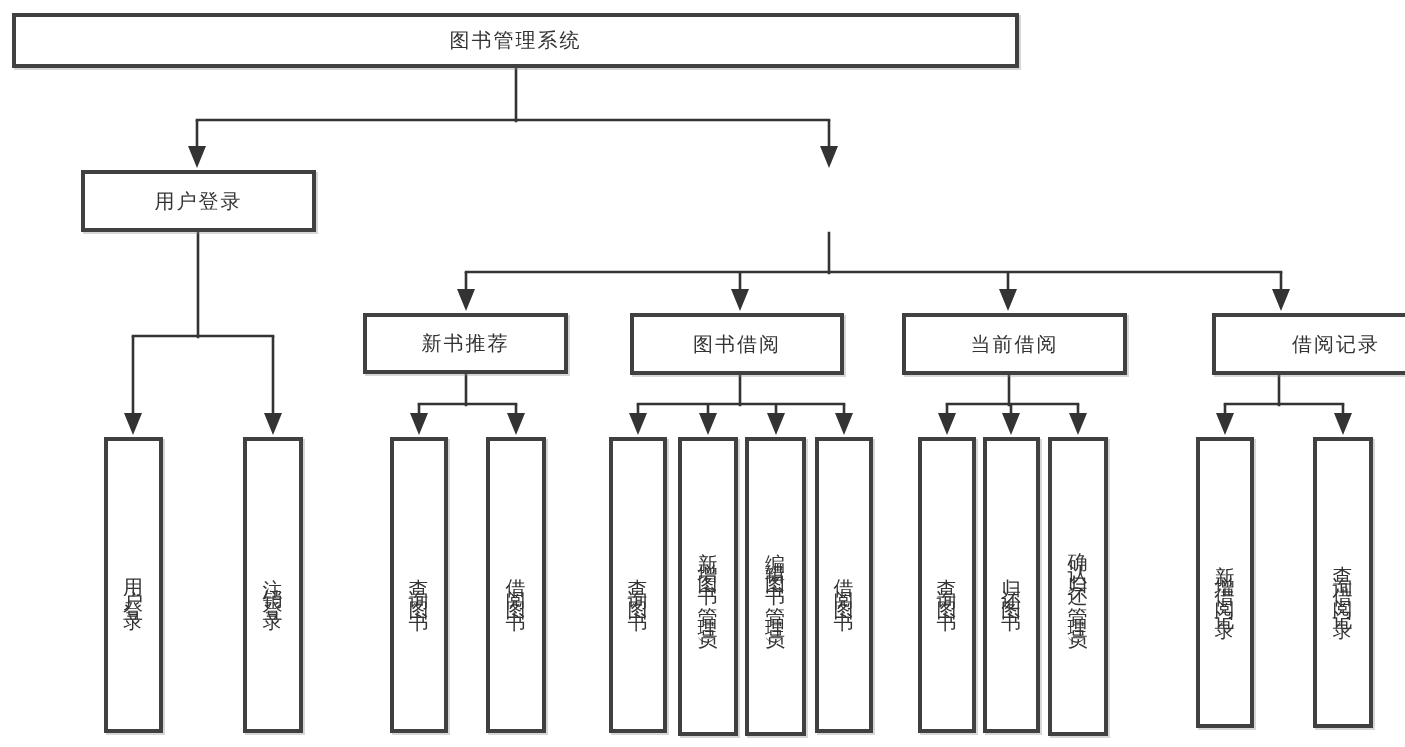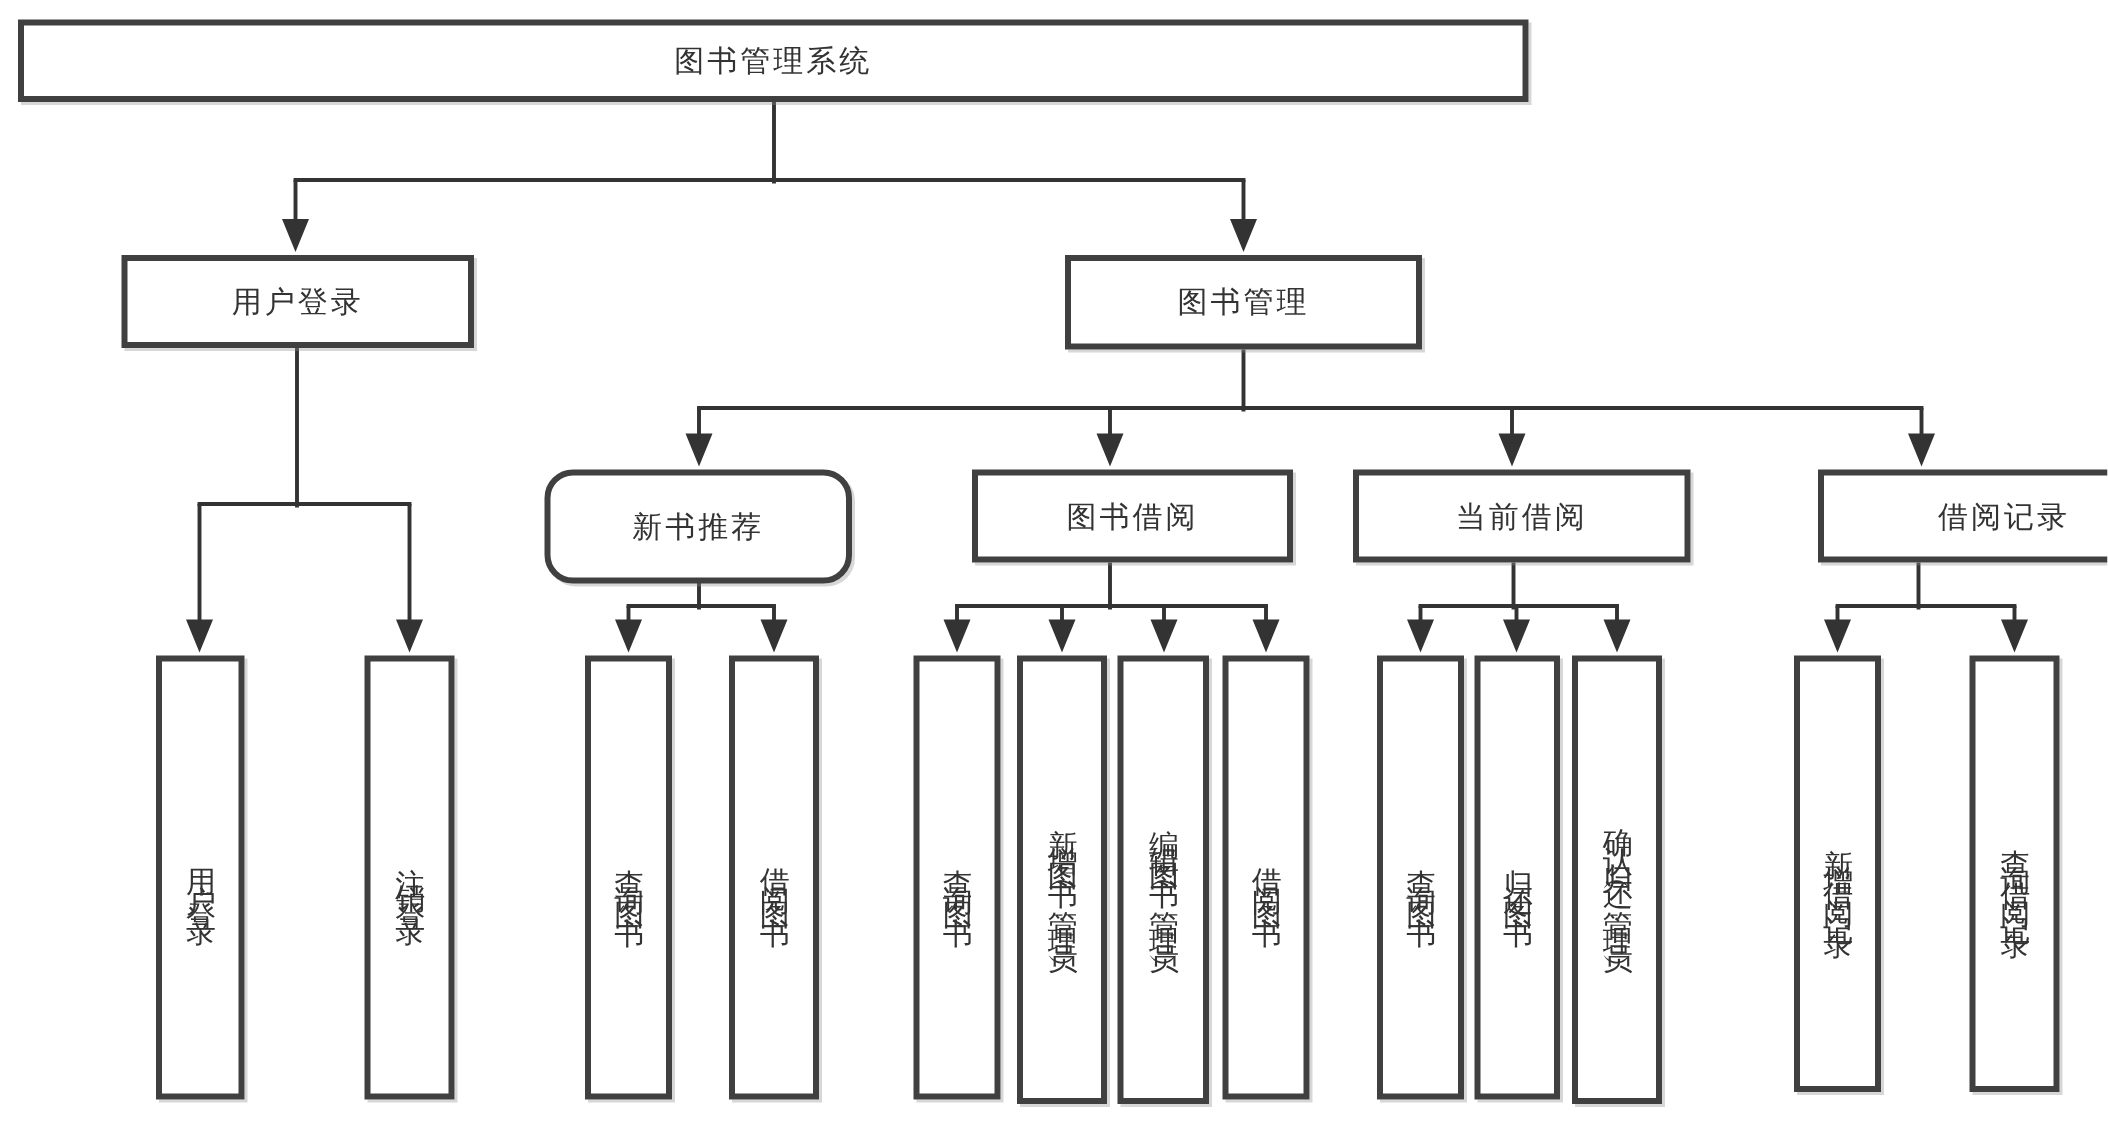--- a/index.html
+++ b/index.html
@@ -54,24 +54,23 @@
     <path d="M516 68V121 M197 120H829 M198 232V337 M133 336H273 M829 233V273 M466 272H1281 M466 375V405 M419 404H516 M740 375V405 M638 404H844 M1009 375V405 M947 404H1078 M1279 375V405 M1225 404H1343" fill="none" stroke="#333" stroke-width="2.6" stroke-linecap="square"></path>
 
     <path d="M197 120V150 M829 120V150 M133 336V417 M273 336V417 M466 272V293 M740 272V293 M1008 272V293 M1281 272V293 M419 404V417 M516 404V417 M638 404V417 M708 404V417 M776 404V417 M844 404V417 M947 404V417 M1011 404V417 M1078 404V417 M1225 404V417 M1343 404V417" fill="none" stroke="#333" stroke-width="2.6"></path>
 
     <path fill="#333" d="M188 146h18l-9 22z M820 146h18l-9 22z M124 413h18l-9 22z M264 413h18l-9 22z M457 289h18l-9 22z M731 289h18l-9 22z M999 289h18l-9 22z M1272 289h18l-9 22z M410 413h18l-9 22z M507 413h18l-9 22z M629 413h18l-9 22z M699 413h18l-9 22z M767 413h18l-9 22z M835 413h18l-9 22z M938 413h18l-9 22z M1002 413h18l-9 22z M1069 413h18l-9 22z M1216 413h18l-9 22z M1334 413h18l-9 22z"></path>
   </svg>
 
   <div class="box" style="left:12px;top:13px;width:1007px;height:55px;">图书管理系统</div>
 
   <div class="box" style="left:81px;top:170px;width:235px;height:62px;">用户登录</div>
-  <div class="box" style="left:710px;top:170px;width:238px;height:63px;">图书管理</div>
 
-  <div class="box" style="left:363px;top:313px;width:205px;height:76px;border-radius:19px;">新书推荐</div>
-  <div class="box" style="left:648px;top:313px;width:214px;height:62px;">图书借阅</div>
+  <div class="box" style="left:363px;top:313px;width:205px;height:61px;">新书推荐</div>
+  <div class="box" style="left:630px;top:313px;width:214px;height:62px;">图书借阅</div>
   <div class="box" style="left:902px;top:313px;width:225px;height:62px;">当前借阅</div>
   <div class="box" style="left:1212px;top:313px;width:204px;height:62px;padding-left:44px;">借阅记录</div>
 
   <div class="box leaf" style="left:104px;top:437px;width:59px;height:296px;">用户登录</div>
   <div class="box leaf" style="left:243px;top:437px;width:60px;height:296px;">注销登录</div>
 
   <div class="box leaf" style="left:390px;top:437px;width:58px;height:296px;">查询图书</div>
   <div class="box leaf" style="left:486px;top:437px;width:60px;height:296px;">借阅图书</div>
 
   <div class="box leaf" style="left:609px;top:437px;width:58px;height:296px;">查询图书</div>

